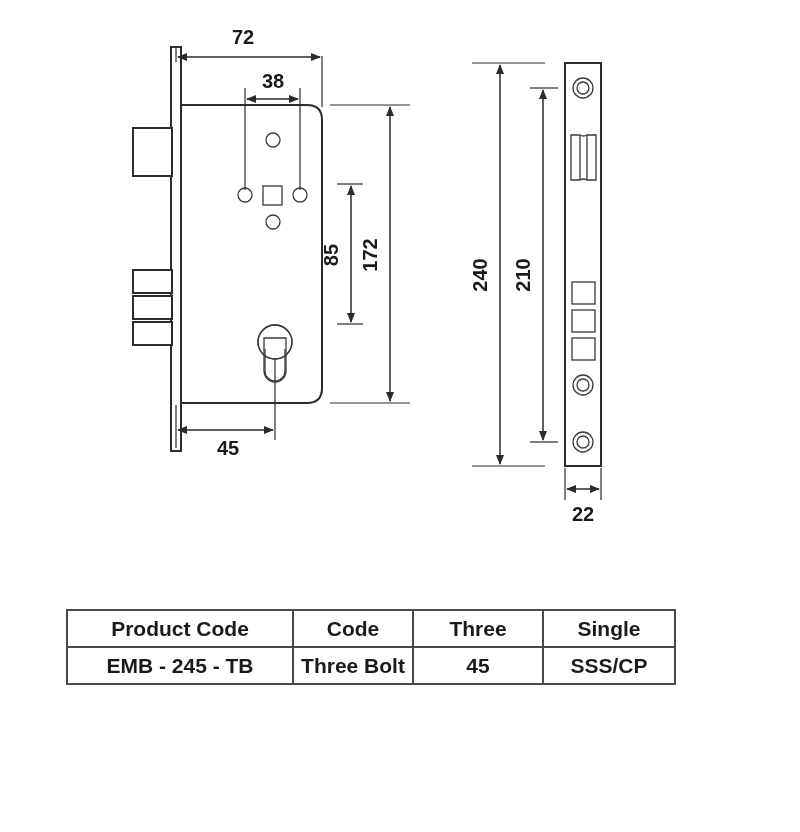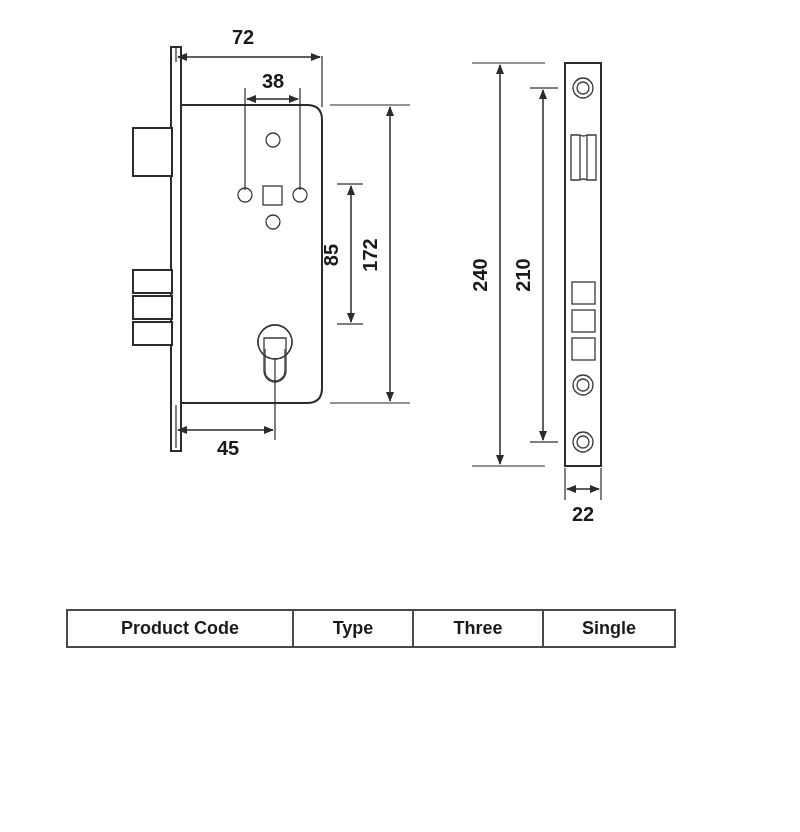--- a/index.html
+++ b/index.html
@@ -66,21 +66,21 @@
   }
   table.spec {
     border-collapse: collapse;
     width: 608px;
     table-layout: fixed;
   }
   table.spec td {
     border: 2px solid #4a4a4a;
     text-align: center;
     font-family: "Liberation Sans", sans-serif;
-    font-size: 18px;
+    font-size: 21px;
     font-weight: bold;
     color: #1a1a1a;
     height: 35px;
     padding: 0 4px;
     white-space: nowrap;
   }
   table.spec tr.head td {
     font-weight: bold;
   }
   col.c1 { width: 226px; }
@@ -196,21 +196,27 @@
     <table class="spec">
       <colgroup>
           <col class="c1">
           <col class="c2">
           <col class="c3">
           <col class="c4">
         </colgroup>
       <tbody>
         <tr class="head">
           <td>Product Code</td>
-          <td>Type</td>
+          <td>Code</td>
           <td>Three</td>
           <td>Single</td>
+        </tr>
+        <tr>
+          <td>EMB - 245 - TB</td>
+          <td>Three Bolt</td>
+          <td>45</td>
+          <td>SSS/CP</td>
         </tr>
       </tbody>
     </table>
   </div>
 
 </div>
 
 </body></html>

